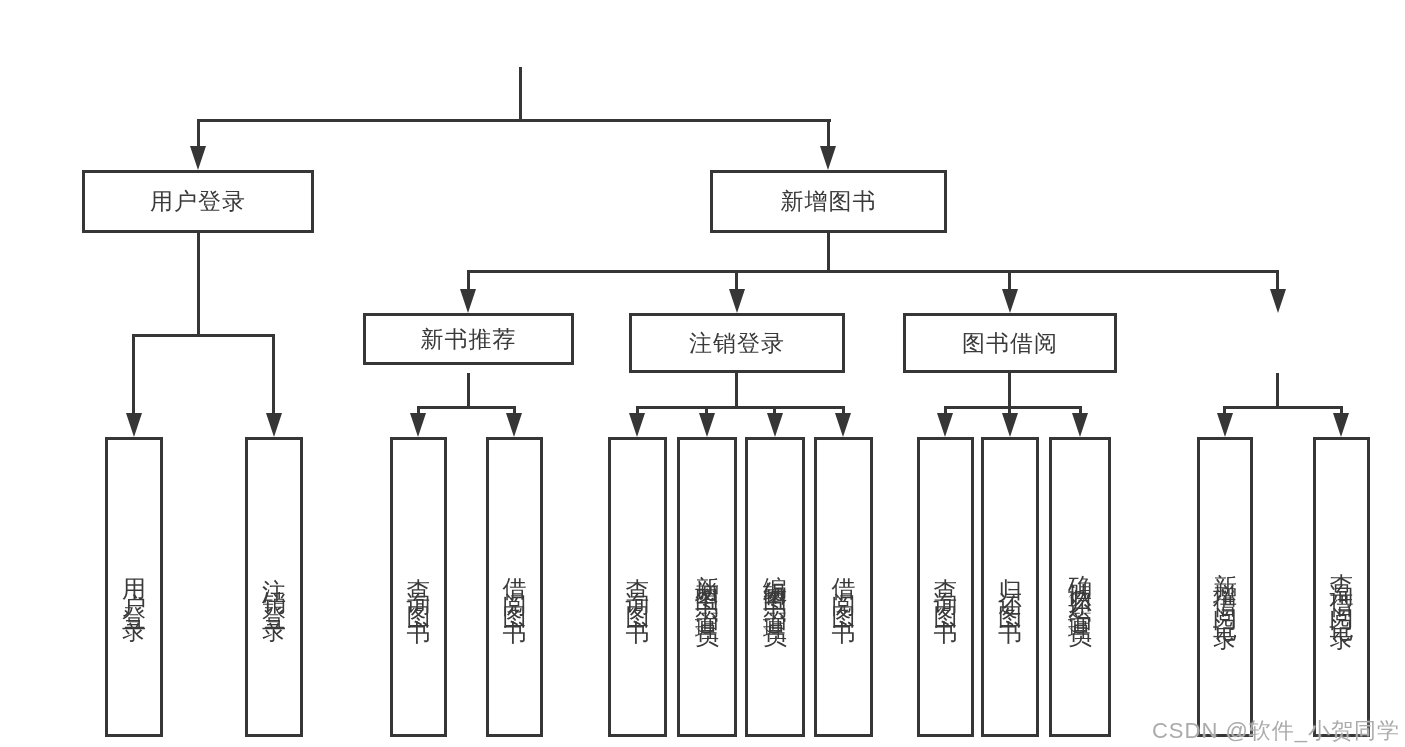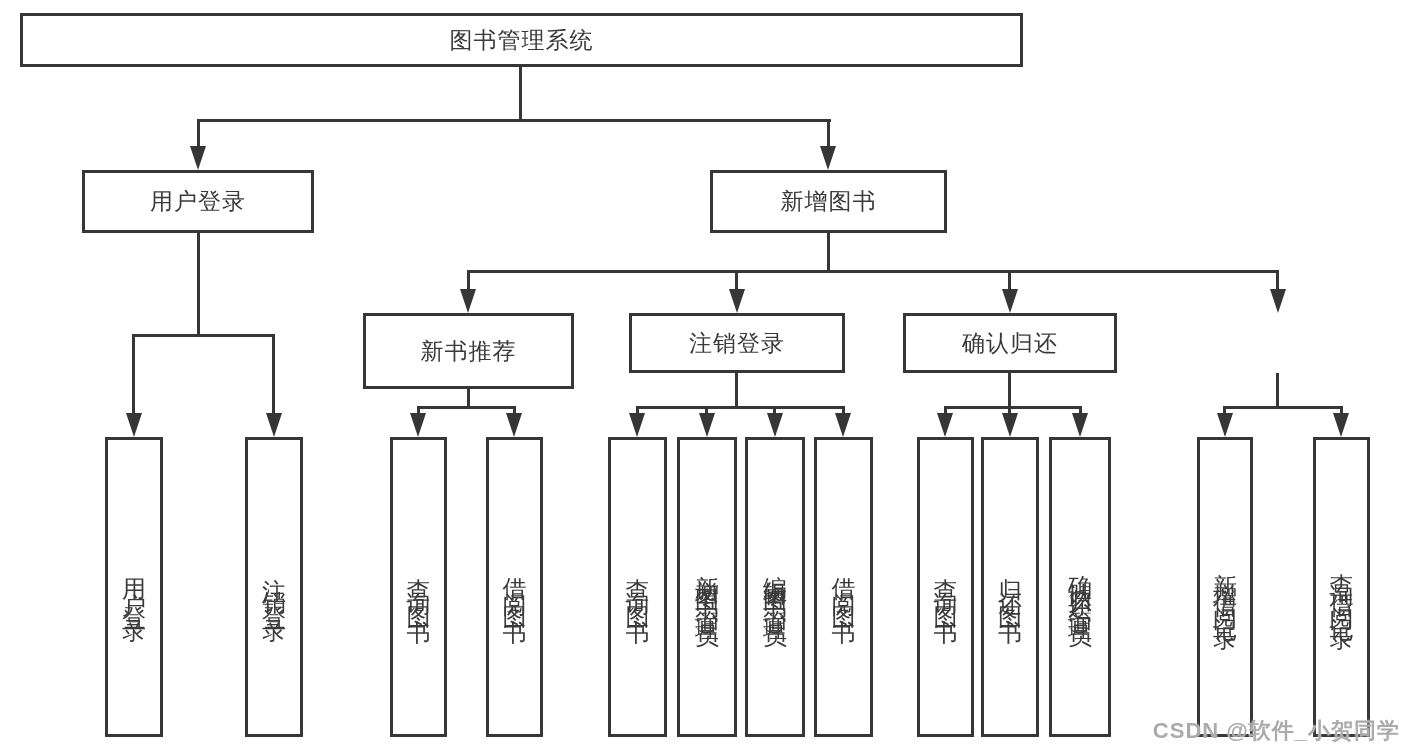--- a/index.html
+++ b/index.html
@@ -23,47 +23,44 @@
   }
   .leaf.s span{letter-spacing:14px;}
   .leaf.m span{letter-spacing:11px;}
   .leaf.l span{letter-spacing:7px;}
   .vl{position:absolute;width:3px;background:var(--line,#363636);z-index:1;}
   .hl{position:absolute;height:3px;background:var(--line,#363636);z-index:1;}
   .ah{position:absolute;width:0;height:0;border-left:8px solid transparent;
       border-right:8px solid transparent;border-top:24px solid var(--line,#363636);z-index:1;}
   .watermark{
     position:absolute;right:5px;top:716px;z-index:6;font-size:22px;letter-spacing:1px;
-    color:var(--wm,#ababab);text-shadow:0 0 2px rgba(255,255,255,.8);white-space:nowrap;font-weight:bold;
+    color:var(--wm,#ababab);text-shadow:0 0 2px rgba(255,255,255,.8);white-space:nowrap;
   }
 </style>
 </head>
 <body>
 
 <div class="canvas" id="canvas" style="--line: #363636; --text: #3a3a3a; --bg: #ffffff; --wm: #ababab;">
 
-  <div class="node" style="left:20px;top:13px;width:1003px;height:54px">
-    <span>图书管理系统</span>
-  </div>
 
   <div class="node" style="left:82px;top:170px;width:232px;height:63px">
     <span>用户登录</span>
   </div>
   <div class="node" style="left:710px;top:170px;width:237px;height:63px">
     <span>新增图书</span>
   </div>
 
-  <div class="node" style="left:363px;top:313px;width:211px;height:76px">
+  <div class="node" style="left:363px;top:313px;width:211px;height:52px">
     <span>新书推荐</span>
   </div>
   <div class="node" style="left:629px;top:313px;width:216px;height:60px">
     <span>注销登录</span>
   </div>
   <div class="node" style="left:903px;top:313px;width:214px;height:60px">
-    <span>确认归还</span>
+    <span>图书借阅</span>
   </div>
 
   <div class="leaf s" style="left:105px;width:58px">
     <span>用户登录</span>
     </div>
   <div class="leaf s" style="left:245px;width:58px">
     <span>注销登录</span>
     </div>
 
   <div class="leaf s" style="left:390px;width:57px">

